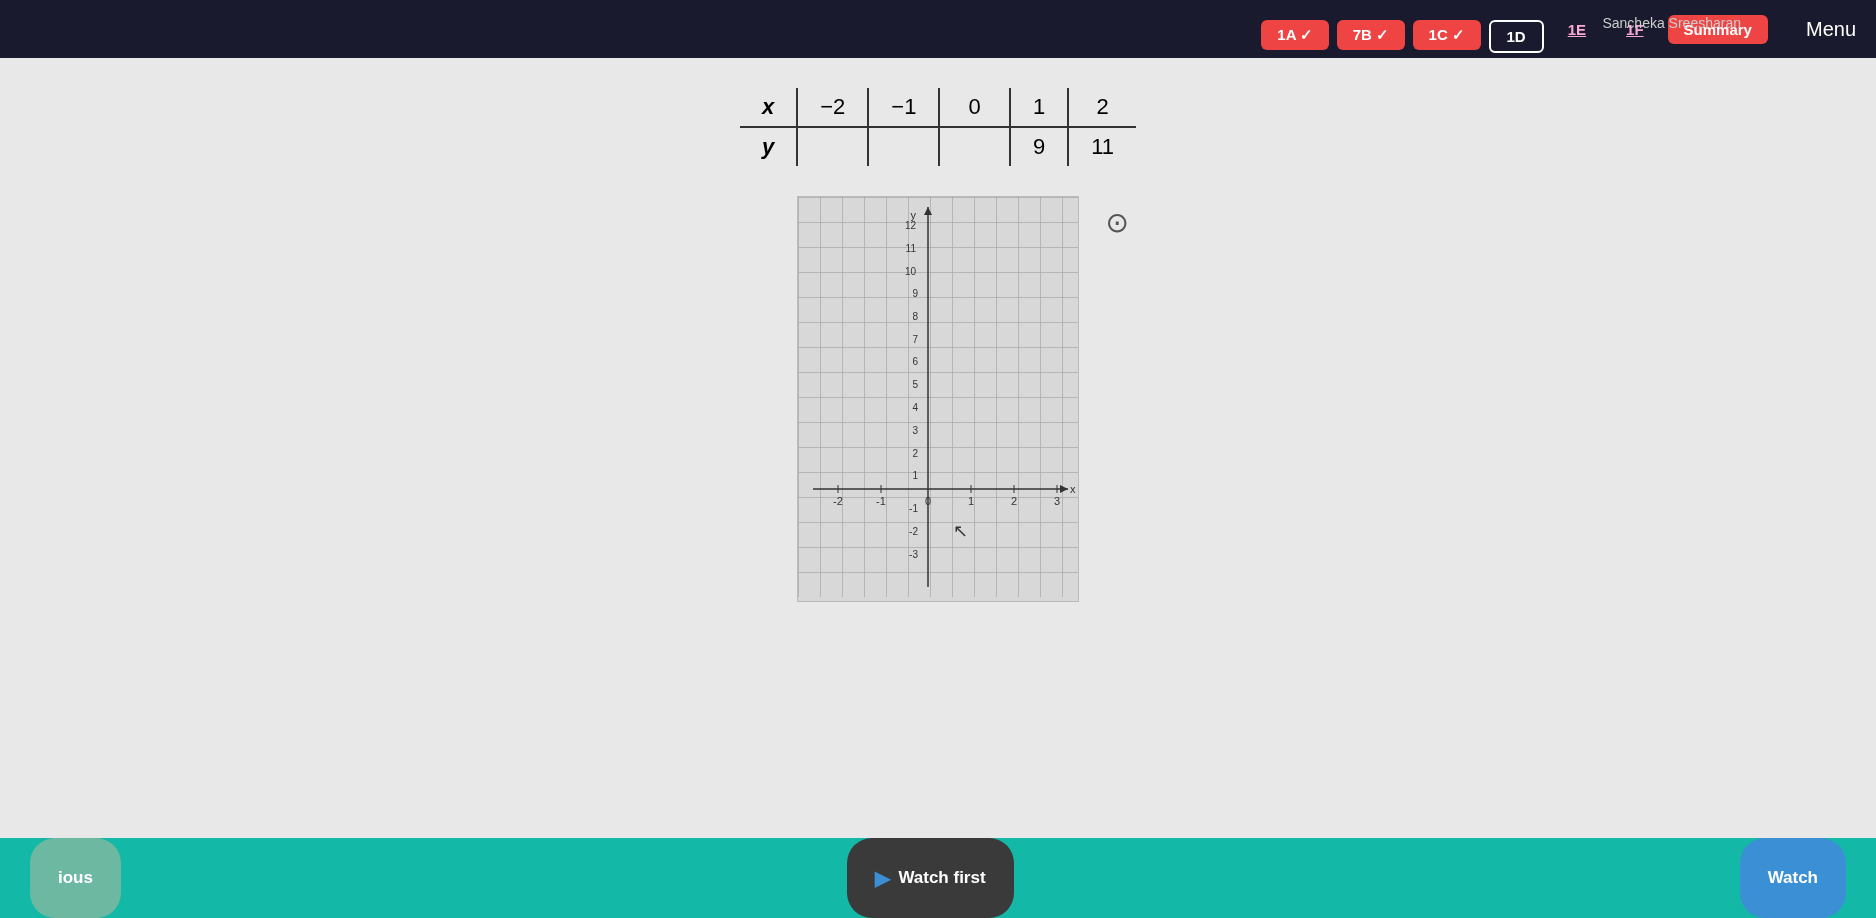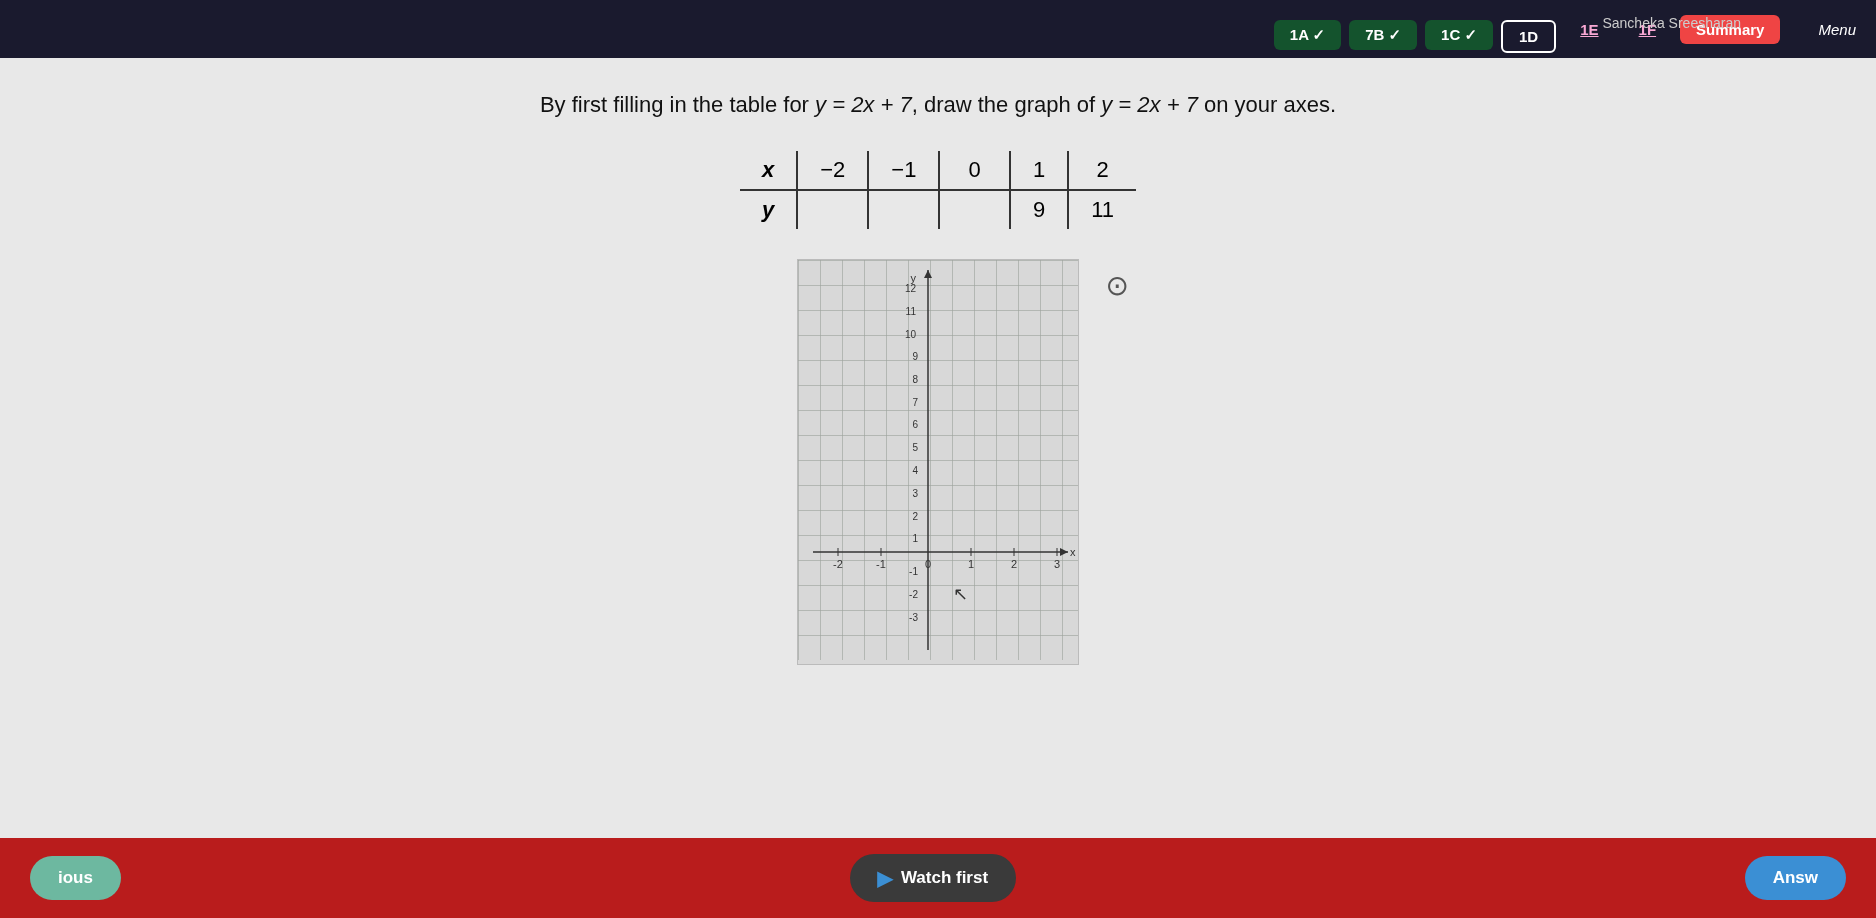--- a/index.html
+++ b/index.html
@@ -30,44 +30,43 @@
       padding: 6px 16px;
       border-radius: 6px;
       font-size: 15px;
       font-weight: 600;
       cursor: pointer;
       color: white;
       background: transparent;
       border: none;
     }
     .nav-tab.completed {
-      background: #14532d;
+      background: #ef4444;
       color: white;
       margin-top: 12px;
     }
     .nav-tab.active {
       background: #1a1a2e;
       color: white;
       border: 2px solid white;
       margin-top: 15px;
     }
     .nav-tab.inactive {
       background: transparent;
       color: #f9a8d4;
       text-decoration: underline;
     }
     .nav-tab.summary {
       background: #ef4444;
       color: white;
     }
     .nav-menu {
       color: white;
-      font-size: 15px;
+      font-size: 20px;
       margin-left: 30px;
-      font-style: italic;
     }
 
     
     .main-content {
       position: absolute;
       top: 58px;
       left: 0;
       right: 0;
       bottom: 0;
       background: #e8e8e8;
@@ -144,24 +143,23 @@
     }
 
     
     .bottom-bar {
       position: absolute;
       bottom: 0;
       left: 0;
       right: 0;
       height: 80px;
       display: flex;
-      align-items: center;
       justify-content: space-between;
       padding: 0 30px;
-      background: #b91c1c;
+      background: #14b8a6;
     }
     .btn-previous {
       background: #6db8a0;
       color: white;
       border: none;
       border-radius: 25px;
       padding: 12px 28px;
       font-size: 17px;
       font-weight: 600;
       cursor: pointer;
@@ -213,23 +211,20 @@
   <button class="nav-tab completed">1C ✓</button>
   <button class="nav-tab active">1D</button>
   <button class="nav-tab inactive">1E</button>
   <button class="nav-tab inactive">1F</button>
   <button class="nav-tab summary">Summary</button>
   <span class="nav-menu">Menu</span>
 </div>
 
 <div class="main-content">
 
-  <div class="question-text">
-    <span>By first filling in the table for </span><span class="math">y = 2x + 7</span><span>, draw the graph of </span><span class="math">y = 2x + 7</span><span> on your axes.</span>
-  </div>
 
   <div class="table-container">
     <table class="values-table">
       <tbody>
           <tr>
         <th class="divider">x</th>
         <td class="divider">−2</td>
         <td class="divider">−1</td>
         <td class="divider">0</td>
         <td class="divider">1</td>
@@ -310,14 +305,14 @@
   </div>
 
 </div>
 
 <div class="bottom-bar">
   <button class="btn-previous">ious</button>
   <button class="btn-watch-video">
     <span class="video-icon">▶</span>
     <span>Watch first</span>
   </button>
-  <button class="btn-answer">Answ</button>
+  <button class="btn-answer">Watch</button>
 </div>
 
 </body></html>

